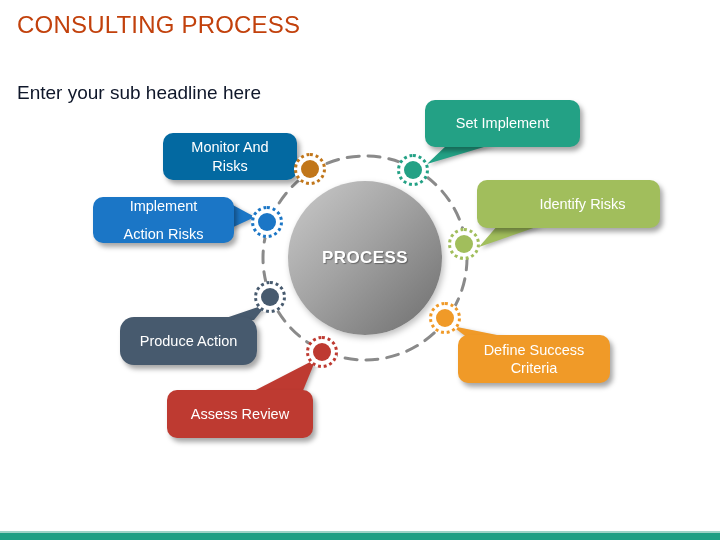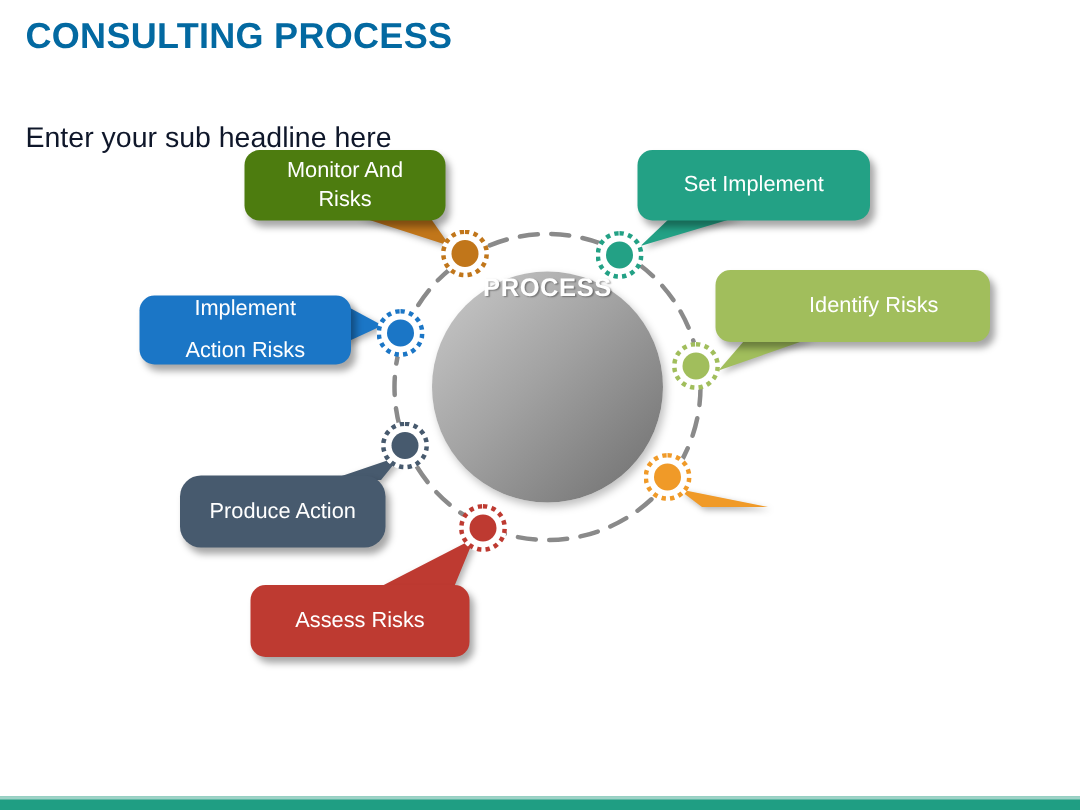--- a/index.html
+++ b/index.html
@@ -5,42 +5,42 @@
   html,body{margin:0;padding:0;}
   body{
     width:720px;height:540px;background:#ffffff;overflow:hidden;position:relative;
     font-family:"Liberation Sans","DejaVu Sans",sans-serif;
   }
   .slide{position:absolute;inset:0;width:720px;height:540px;}
 
   
   .title{
     position:absolute;left:17px;top:12px;font-size:24px;line-height:1.1;
-    font-weight:700;color:#0369a1;letter-spacing:0.2px;
+    font-weight:400;color:#c2410c;letter-spacing:0.2px;
   }
   .subtitle{
     position:absolute;left:17px;top:62px;font-size:19px;color:#0f172a;font-weight:400;margin-top:20px;
   }
 
   
   .footer-bar{
     position:absolute;left:0;right:0;bottom:0;height:7px;
     border-top:2px solid #9ED2C6;background:#1F9E83;
   }
 
   
   .diagram{position:absolute;inset:0;}
   svg.layer{position:absolute;left:0;top:0;width:720px;height:540px;pointer-events:none;}
 
   
   .center-circle{
     position:absolute;left:288px;top:181px;width:154px;height:154px;border-radius:50%;
     background:linear-gradient(135deg,#cbcbcb 0%,#a3a3a3 45%,#6d6d6d 100%);
     box-shadow:2px 3px 6px rgba(0,0,0,0.25);
-    display:flex;flex-direction:column;align-items:center;justify-content:space-between;
+    display:flex;flex-direction:column;align-items:center;justify-content:center;
     text-align:center;
   }
   .center-circle .ln{
     color:#ffffff;font-weight:700;font-size:17px;line-height:1.35;letter-spacing:0.4px;
     text-shadow:1px 1px 1px rgba(0,0,0,0.35);
   }
 
   
   .callout{
     position:absolute;border-radius:10px;color:#ffffff;
@@ -94,21 +94,21 @@
     <svg class="layer tails" viewBox="0 0 720 540">
       <polygon points="238,144 286,144 300,164" fill="#C1761A"></polygon>
       <polygon points="448,144 494,144 427,164" fill="#23A185"></polygon>
       <polygon points="229,203 229,229 255,217" fill="#1B76C6"></polygon>
       <polygon points="498,225 542,225 479,247" fill="#A1BE5C"></polygon>
       <polygon points="220,320 254,320 267,304" fill="#475A6E"></polygon>
       <polygon points="468,338 512,338 452,326" fill="#F09A28"></polygon>
       <polygon points="250,393 302,393 316,359" fill="#BE3A31"></polygon>
     </svg>
 
-    <div class="callout co-monitor" style="background-color: #4d7c0f;">
+    <div class="callout co-monitor" style="background-color: #0369a1; margin-top: 33px;">
       <span class="ln">Monitor And</span>
       <span class="ln">Risks</span>
     </div>
 
     <div class="callout co-set" style="background-color: rgb(35, 161, 133);">
       <span class="ln">Set Implement</span>
     </div>
 
     <div class="callout co-implement" style="background-color: rgb(27, 118, 198);">
       <span class="ln">Implement</span>
@@ -116,23 +116,27 @@
     </div>
 
     <div class="callout co-identify" style="background-color: rgb(161, 190, 92);">
       <span class="ln">Identify Risks</span>
     </div>
 
     <div class="callout co-produce" style="background-color: rgb(71, 90, 110);">
       <span class="ln">Produce Action</span>
     </div>
 
+    <div class="callout co-define" style="background-color: rgb(240, 154, 40);">
+      <span class="ln">Define Success</span>
+      <span class="ln">Criteria</span>
+    </div>
 
     <div class="callout co-assess" style="background-color: rgb(190, 58, 49);">
-      <span class="ln">Assess Risks</span>
+      <span class="ln">Assess Review</span>
     </div>
 
     <div class="dot dot-monitor" style="border-color: rgb(193, 118, 26);">
       <div class="core" style="background-color: rgb(193, 118, 26);"></div>
     </div>
     <div class="dot dot-set" style="border-color: rgb(35, 161, 133);">
       <div class="core" style="background-color: rgb(35, 161, 133);"></div>
     </div>
     <div class="dot dot-implement" style="border-color: rgb(27, 118, 198);">
       <div class="core" style="background-color: rgb(27, 118, 198);"></div>

